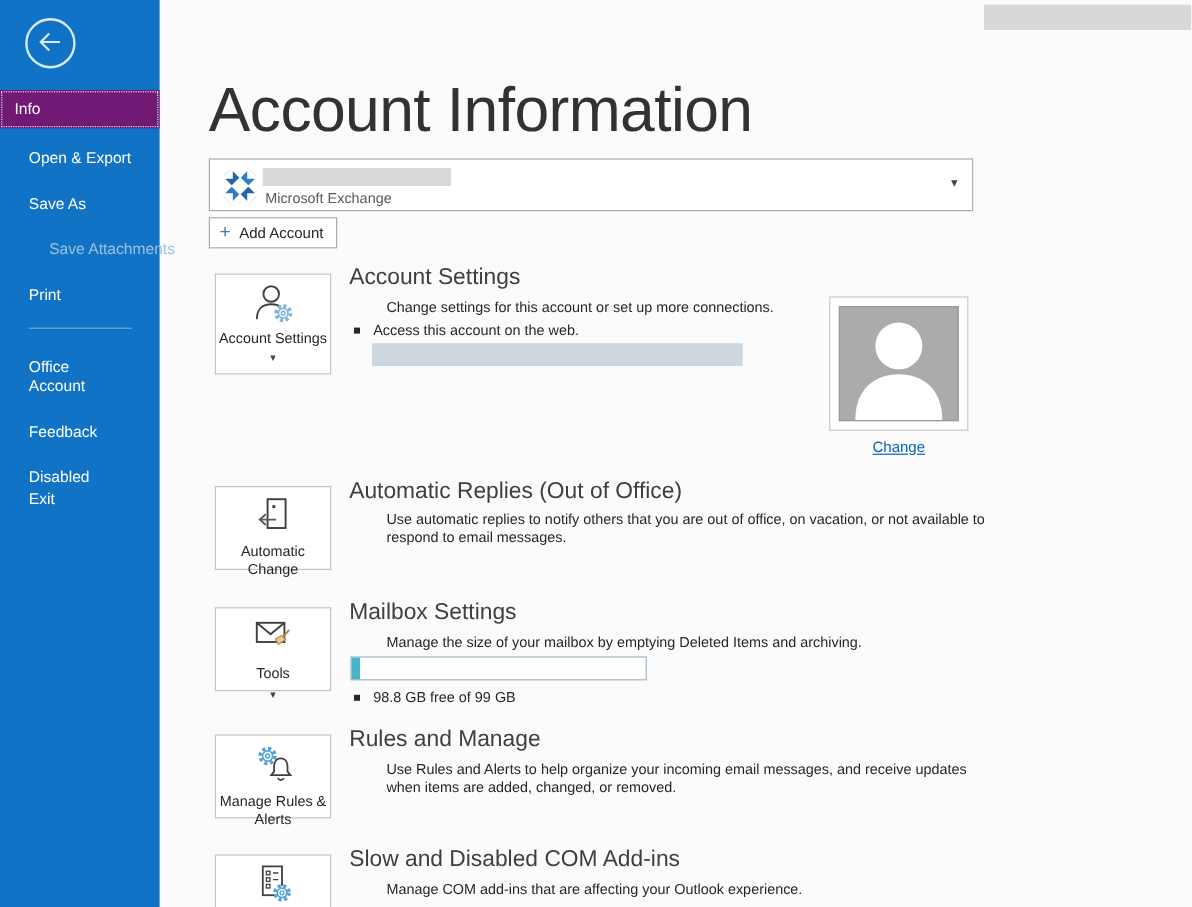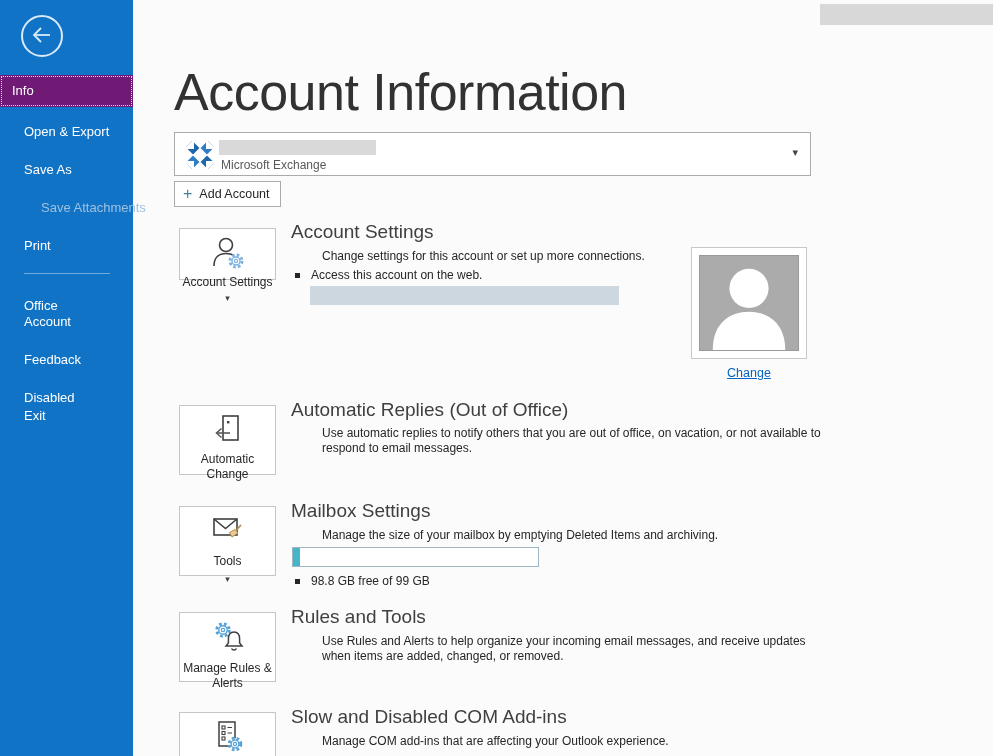--- a/index.html
+++ b/index.html
@@ -125,21 +125,21 @@
     <div class="email-redact"></div>
     <div class="provider">Microsoft Exchange</div>
     <span class="dd-caret">▾</span>
   </div>
 
   <button class="add-account">
     <span class="plus-glyph">+</span>
     <span>Add Account</span>
   </button>
 
-  <button class="sec-btn" style="top:228px;height:52px">
+  <button class="sec-btn" style="top:228px;height:84px">
     <span>
       <svg width="36" height="33" viewBox="0 0 36 33" fill="none">
         <circle cx="16" cy="9" r="6.5" stroke="#404040" stroke-width="1.6"></circle>
         <path d="M4,30 C4,21 9.5,17.5 16,17.5 C20,17.5 23,18.6 25,20.6" stroke="#404040" stroke-width="1.6"></path>
         <circle cx="26" cy="25" r="6" fill="#ffffff" stroke="#7fb2de" stroke-width="3" stroke-dasharray="2.6 2.1"></circle>
         <circle cx="26" cy="25" r="4" fill="#ffffff" stroke="#7fb2de" stroke-width="1.4"></circle>
         <circle cx="26" cy="25" r="1.6" stroke="#7fb2de" stroke-width="1.2"></circle>
       </svg>
     </span>
     <span class="lbl"><span>Account Settings</span> <span class="btn-caret">▾</span></span>
@@ -205,21 +205,21 @@
       <svg width="36" height="35" viewBox="0 0 36 35" fill="none">
         <circle cx="13" cy="10" r="6.2" fill="#ffffff" stroke="#56a3d8" stroke-width="3" stroke-dasharray="2.7 2.2"></circle>
         <circle cx="13" cy="10" r="4.2" fill="#ffffff" stroke="#56a3d8" stroke-width="1.4"></circle>
         <circle cx="13" cy="10" r="1.7" stroke="#56a3d8" stroke-width="1.2"></circle>
         <path d="M24,12 C20,12 18.4,15.5 18.4,19 L18.4,23 L16,26 L32,26 L29.6,23 L29.6,19 C29.6,15.5 28,12 24,12 Z" stroke="#404040" stroke-width="1.5" fill="#ffffff"></path>
         <path d="M21.5,28.5 a2.8,2.8 0 0 0 5,0" stroke="#404040" stroke-width="1.4"></path>
       </svg>
     </span>
     <span class="lbl">Manage Rules &amp; Alerts</span>
   </button>
-  <div class="sec-h" style="top:606px">Rules and Tools</div>
+  <div class="sec-h" style="top:606px">Rules and Manage</div>
   <div class="sec-p" style="top:634px;width:510px">Use Rules and Alerts to help organize your incoming email messages, and receive updates when items are added, changed, or removed.</div>
 
   <button class="sec-btn" style="top:712px;height:70px">
     <span>
       <svg width="34" height="33" viewBox="0 0 34 33" fill="none">
         <rect x="8" y="2" width="16" height="24" stroke="#404040" stroke-width="1.5" fill="#ffffff"></rect>
         <rect x="11" y="6" width="3" height="3" stroke="#404040" stroke-width="1.1"></rect>
         <rect x="11" y="11.5" width="3" height="3" stroke="#404040" stroke-width="1.1"></rect>
         <rect x="11" y="17" width="3" height="3" stroke="#404040" stroke-width="1.1"></rect>
         <path d="M16.5,7.5 H21 M16.5,13 H21" stroke="#404040" stroke-width="1.2"></path>

